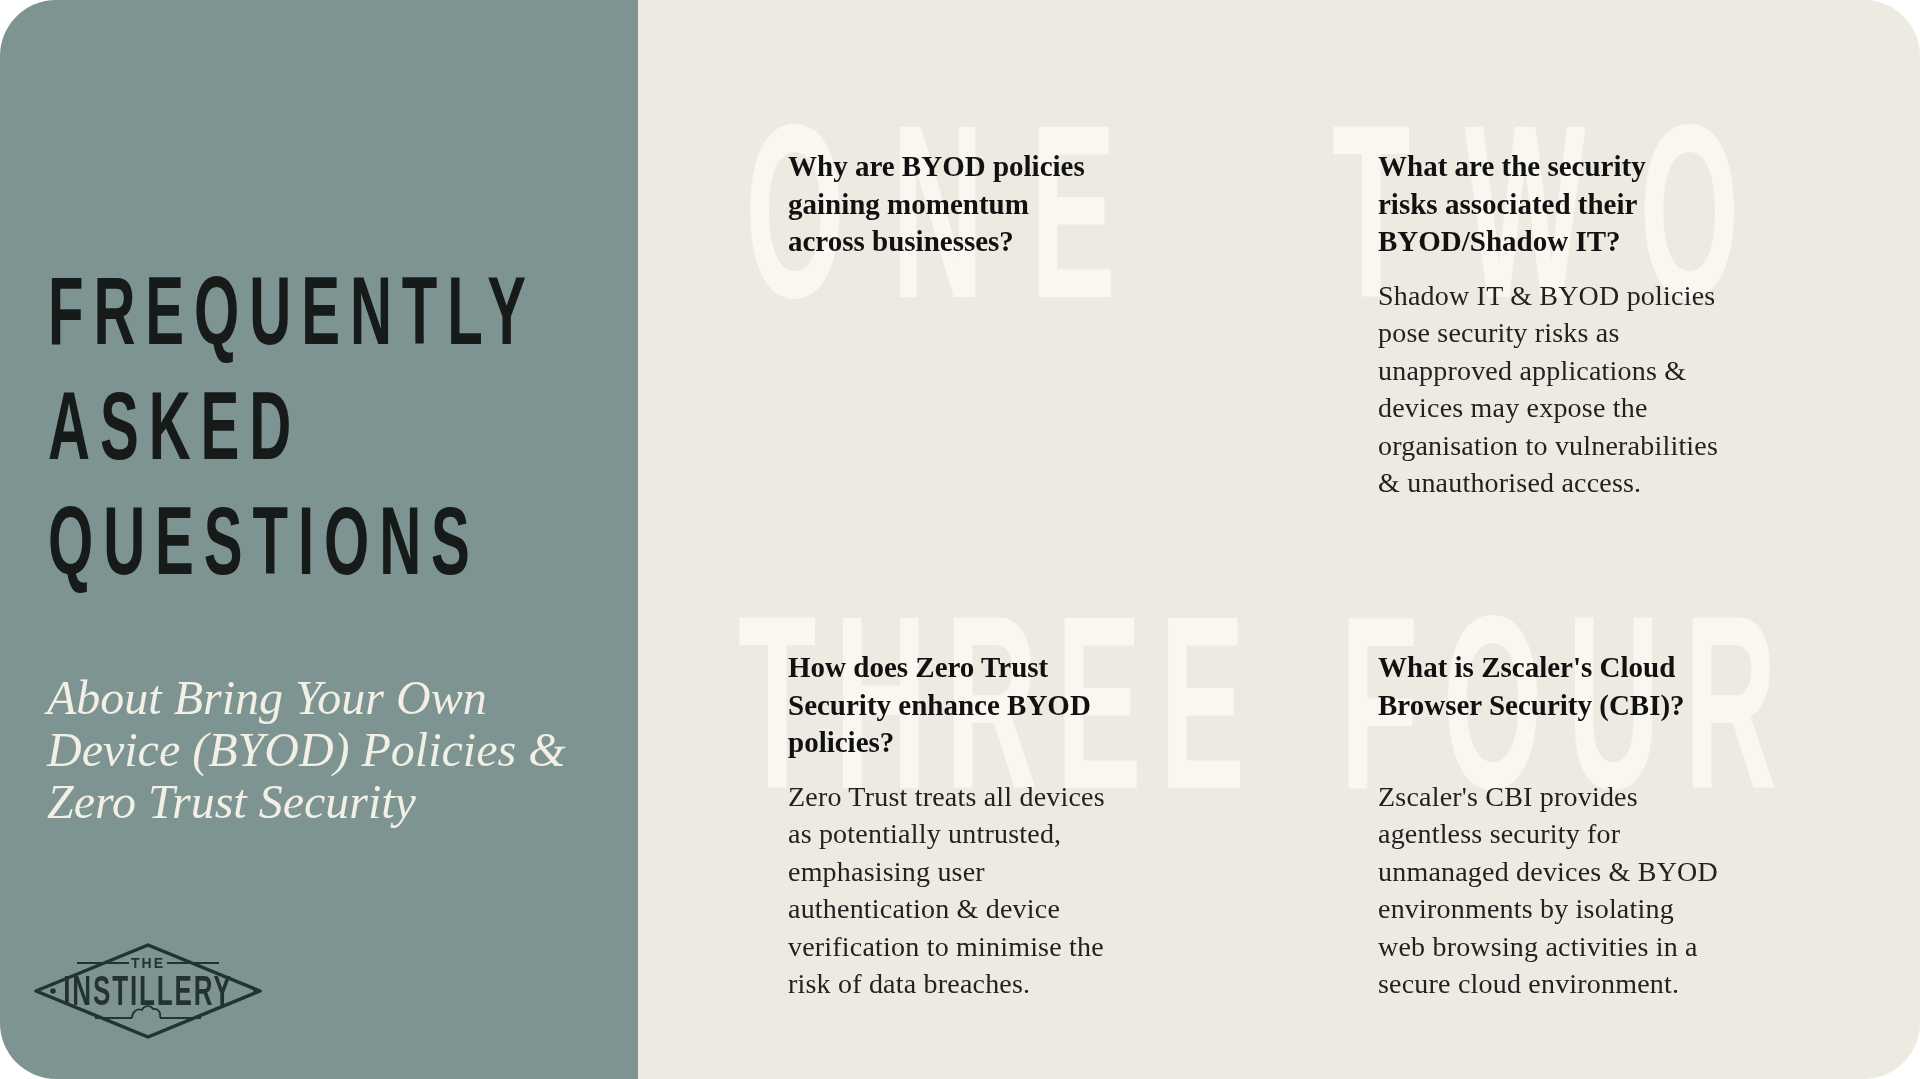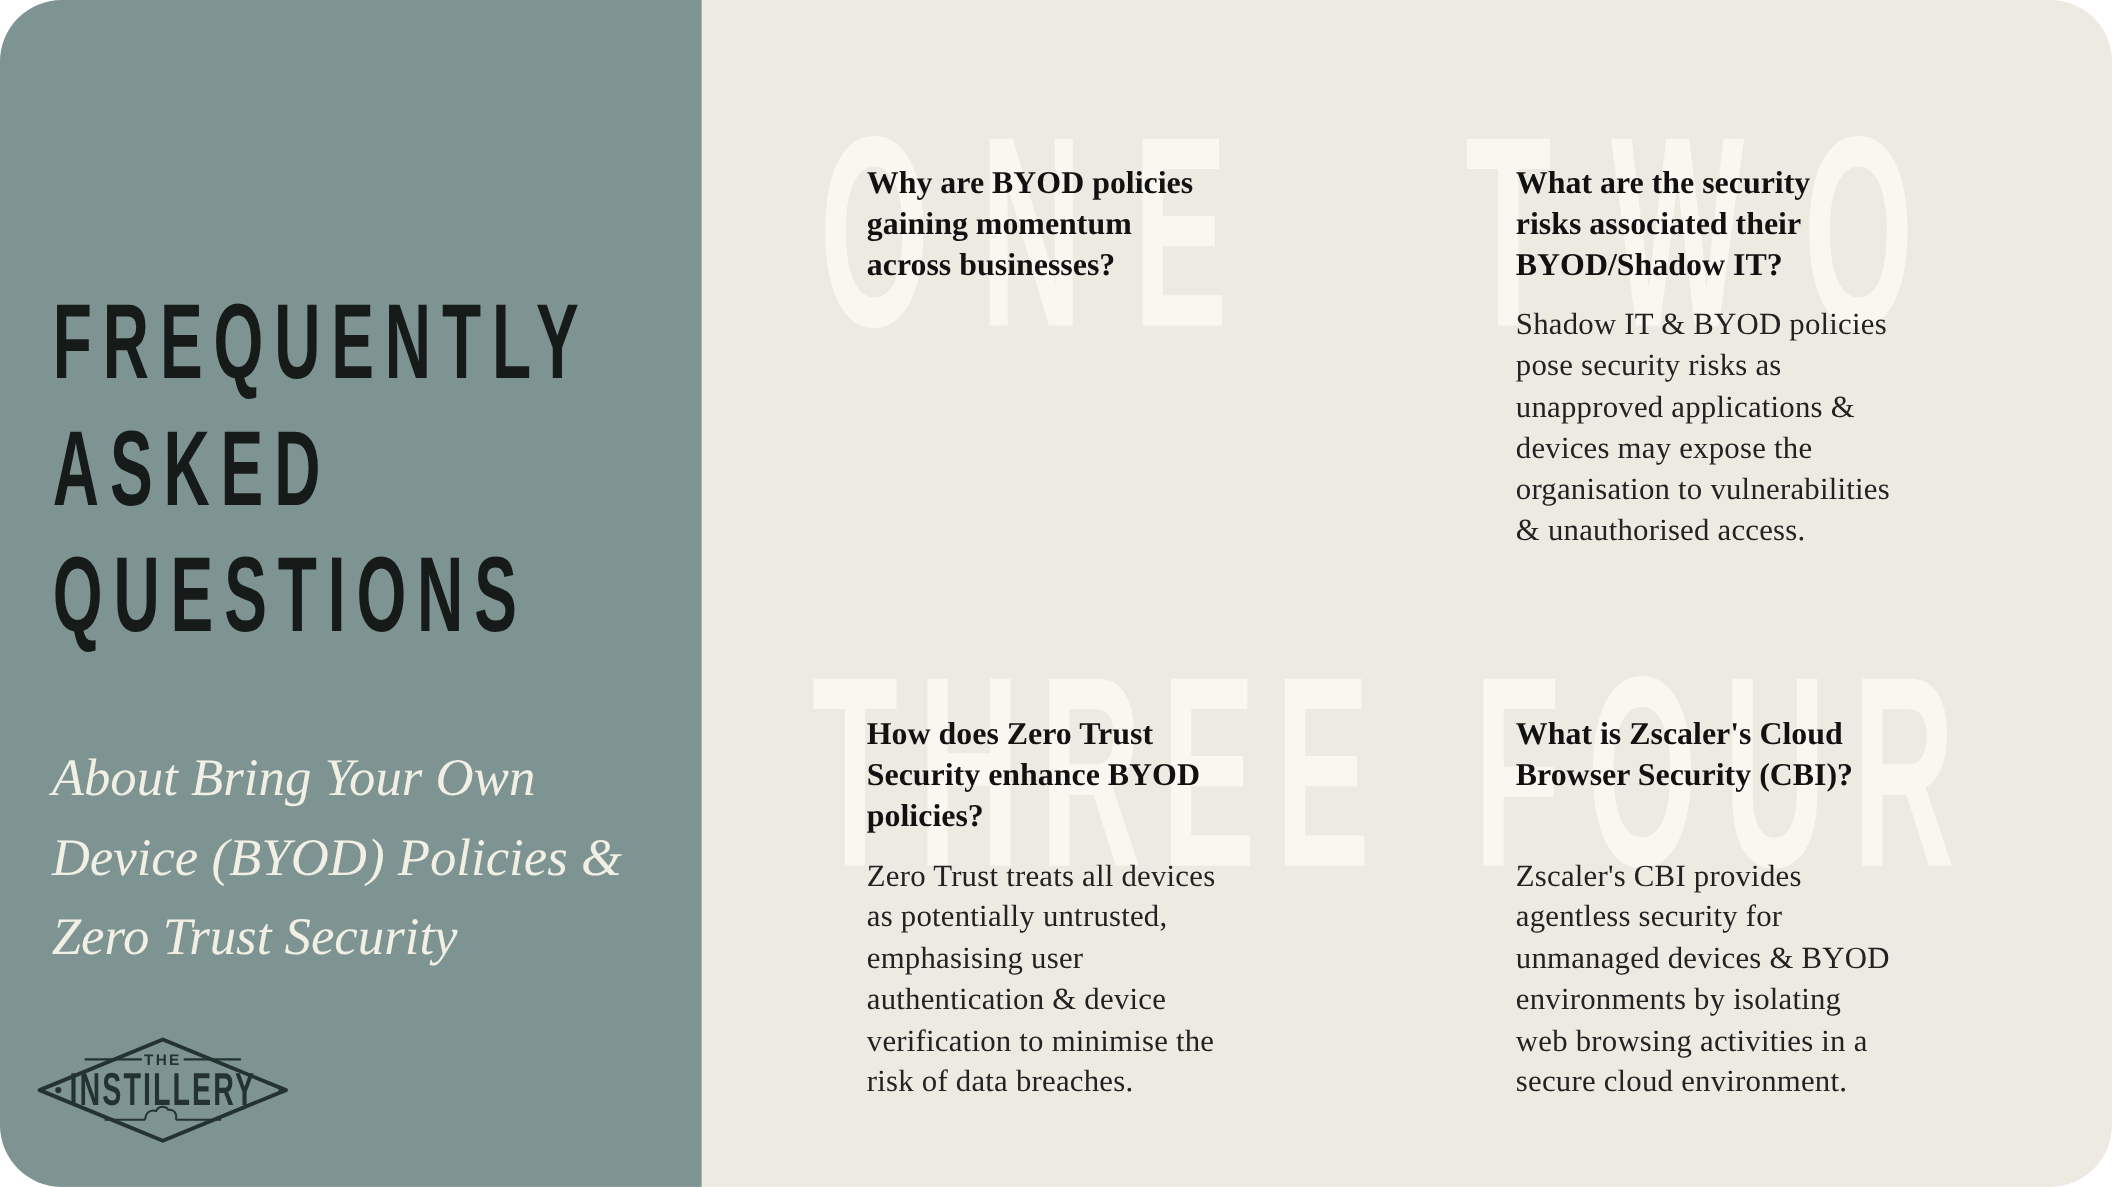--- a/index.html
+++ b/index.html
@@ -32,21 +32,21 @@
   .faq-title{
     position:absolute;left:48px;top:253px;
     font-size:97px;line-height:115px;font-weight:700;
     letter-spacing:0.17em;color:var(--ink);
     white-space:pre-line;
     transform:scaleX(0.6);transform-origin:left top;
   }
   .faq-subtitle{
     position:absolute;left:47px;top:672px;width:560px;
     font-family:"Liberation Serif",serif;font-style:italic;
-    font-size:48px;line-height:72px;color:var(--cream);
+    font-size:48px;line-height:52px;color:var(--cream);
     white-space:pre-line;
   }
   .logo{position:absolute;left:33px;top:941px;width:230px;height:100px;}
   .logo svg{display:block;}
   .logo text{fill:var(--logo);font-family:"Liberation Sans",sans-serif;}
   
   .main{
     position:relative;flex:1;height:100%;
     background:var(--panel);
   }

